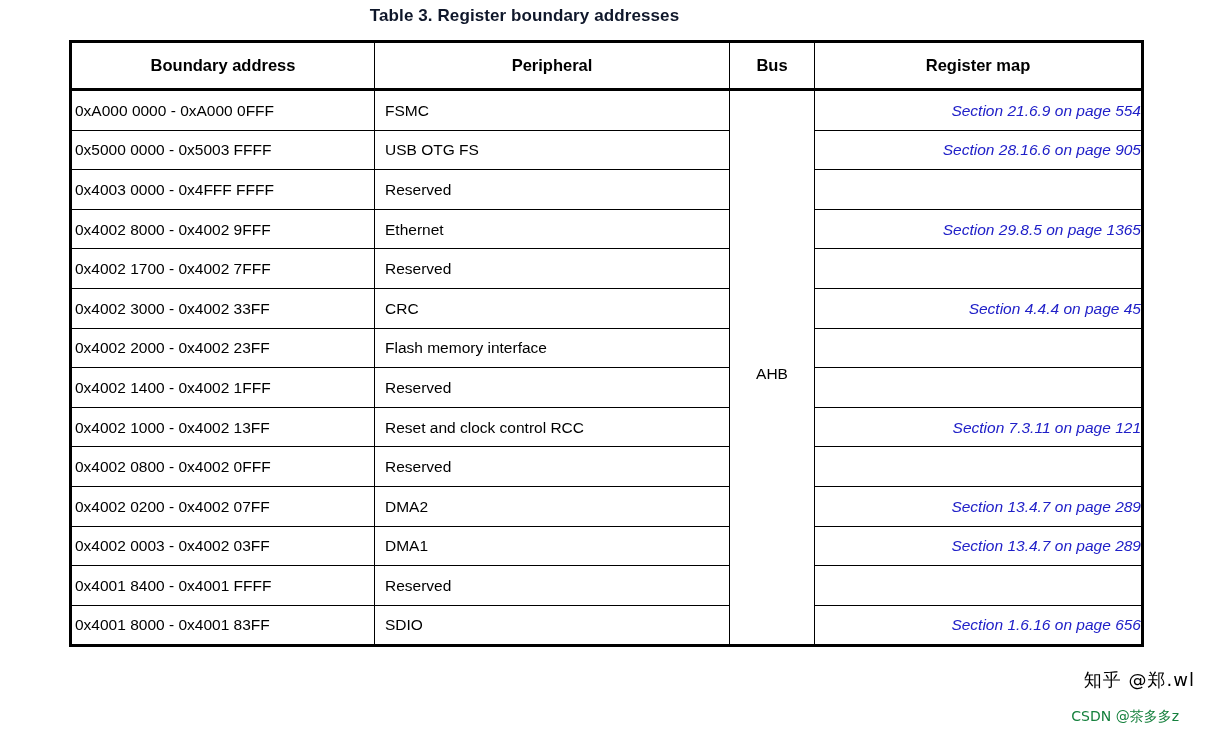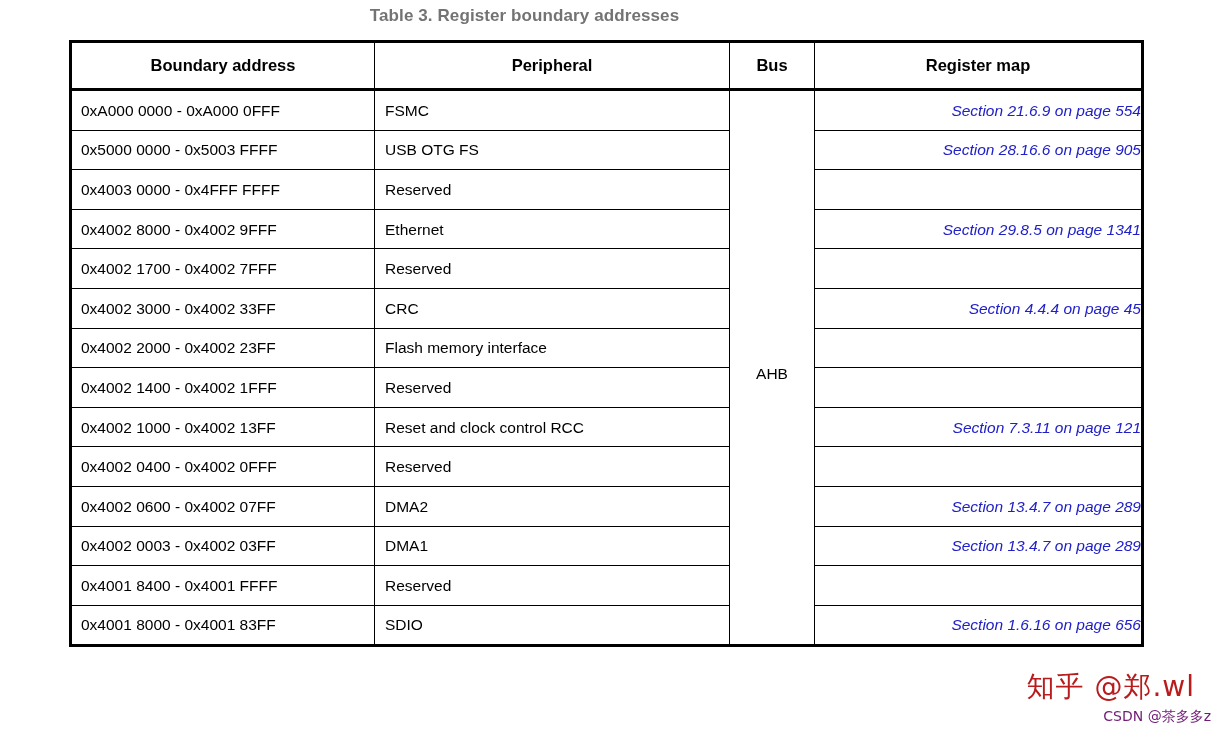--- a/index.html
+++ b/index.html
@@ -16,21 +16,21 @@
   }
 
   #table-title {
     position: absolute;
     left: 0;
     top: 6px;
     width: 1049px;
     text-align: center;
     font-size: 17px;
     font-weight: bold;
-    color: #737373;
+    color: #0f172a;
     letter-spacing: 0.1px;
   }
 
   #register-table-wrap {
     position: absolute;
     left: 69px;
     top: 40px;
     width: 1072px;
   }
 
@@ -70,21 +70,21 @@
 
   tbody td {
     height: 38.6px;
     font-size: 15.5px;
     font-weight: normal;
   }
   tbody tr td.cell-first { border-left: 3px solid #000000 !important; }
   tbody tr td.cell-last  { border-right: 3px solid #000000 !important; }
   tbody tr:last-child td { border-bottom: 3px solid #000000 !important; }
 
-  .cell-pad { padding: 0 0 0 9px; display: block; line-height: 1.1; }
+  .cell-pad { padding: 0 0 0 3px; display: block; line-height: 1.1; }
 
   td.addr-cell .cell-pad { white-space: nowrap; }
   td.periph-cell .cell-pad { padding-left: 10px; }
 
   td.bus-cell {
     text-align: center;
     vertical-align: middle;
   }
   td.bus-cell .cell-pad {
     padding: 0;
@@ -101,33 +101,33 @@
     white-space: nowrap;
     text-align: right;
   }
   td.map-cell.empty .cell-pad { color: transparent; }
 
   
   #watermark-zhihu {
     position: absolute;
     right: 18px;
     top: 668px;
-    font-size: 28px;
-    color: #b91c1c;
+    font-size: 18px;
+    color: #000000;
     font-family: "DejaVu Sans", sans-serif;
     letter-spacing: 1px;
     white-space: nowrap;
     user-select: none;
   }
   #watermark-csdn {
     position: absolute;
-    right: 2px;
+    right: 34px;
     top: 708px;
     font-size: 14px;
-    color: #701a75;
+    color: #15803d;
     font-family: "DejaVu Sans", sans-serif;
     white-space: nowrap;
     user-select: none;
   }
 </style>
 </head>
 <body>
 
 <div id="table-title">Table 3. Register boundary addresses</div>
 
@@ -185,21 +185,21 @@
           </td>
         </tr>
         <tr>
           <td class="addr-cell cell-first">
             <span class="cell-pad">0x4002 8000 - 0x4002 9FFF</span>
           </td>
           <td class="periph-cell">
             <span class="cell-pad">Ethernet</span>
           </td>
           <td class="map-cell cell-last">
-            <span class="cell-pad">Section 29.8.5 on page 1341</span>
+            <span class="cell-pad">Section 29.8.5 on page 1365</span>
           </td>
         </tr>
         <tr>
           <td class="addr-cell cell-first">
             <span class="cell-pad">0x4002 1700 - 0x4002 7FFF</span>
           </td>
           <td class="periph-cell">
             <span class="cell-pad">Reserved</span>
           </td>
           <td class="map-cell cell-last empty">
@@ -245,32 +245,32 @@
           </td>
           <td class="periph-cell">
             <span class="cell-pad">Reset and clock control RCC</span>
           </td>
           <td class="map-cell cell-last">
             <span class="cell-pad">Section 7.3.11 on page 121</span>
           </td>
         </tr>
         <tr>
           <td class="addr-cell cell-first">
-            <span class="cell-pad">0x4002 0400 - 0x4002 0FFF</span>
-          </td>
-          <td class="periph-cell">
-            <span class="cell-pad">Reserved</span>
-          </td>
-          <td class="map-cell cell-last empty">
-            <span class="cell-pad"></span>
-          </td>
-        </tr>
-        <tr>
-          <td class="addr-cell cell-first">
-            <span class="cell-pad">0x4002 0600 - 0x4002 07FF</span>
+            <span class="cell-pad">0x4002 0800 - 0x4002 0FFF</span>
+          </td>
+          <td class="periph-cell">
+            <span class="cell-pad">Reserved</span>
+          </td>
+          <td class="map-cell cell-last empty">
+            <span class="cell-pad"></span>
+          </td>
+        </tr>
+        <tr>
+          <td class="addr-cell cell-first">
+            <span class="cell-pad">0x4002 0200 - 0x4002 07FF</span>
           </td>
           <td class="periph-cell">
             <span class="cell-pad">DMA2</span>
           </td>
           <td class="map-cell cell-last">
             <span class="cell-pad">Section 13.4.7 on page 289</span>
           </td>
         </tr>
         <tr>
           <td class="addr-cell cell-first">

